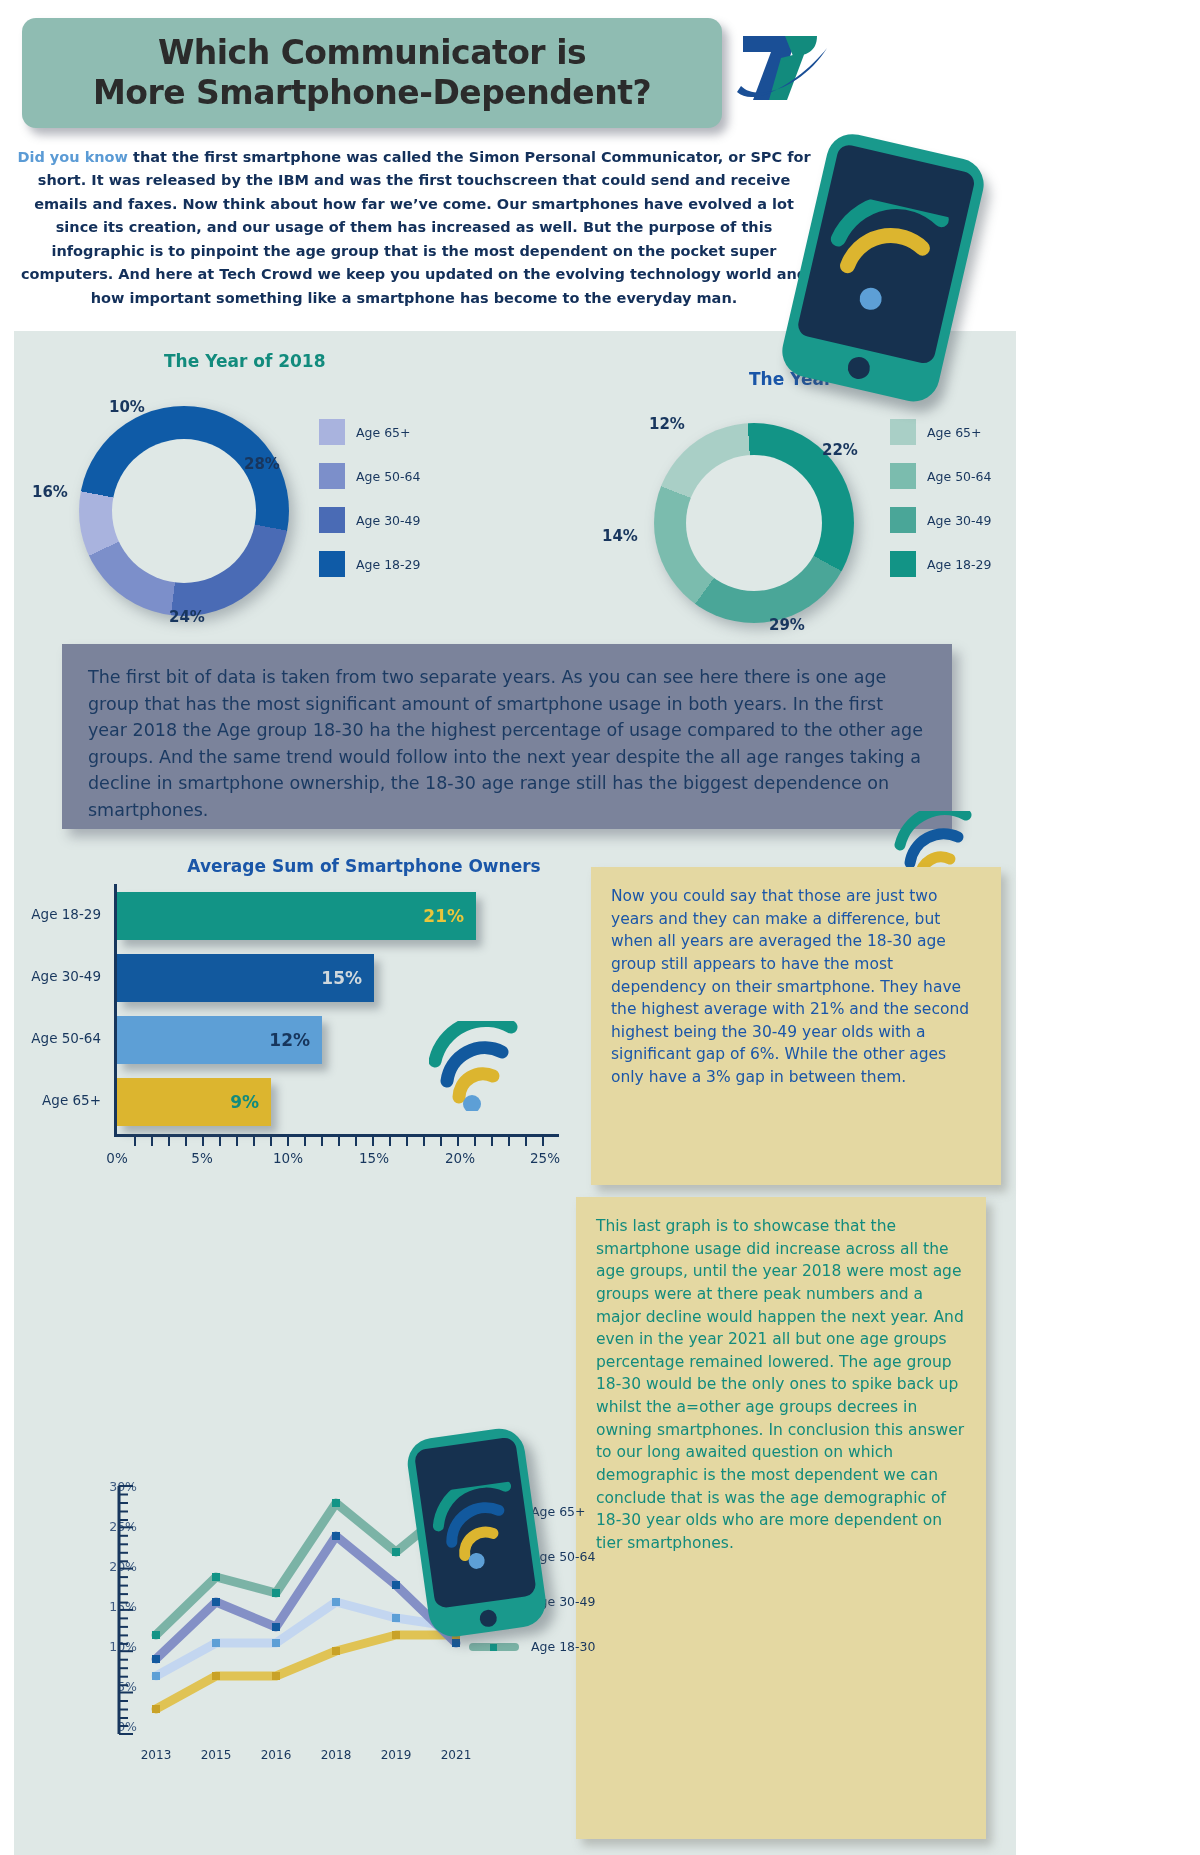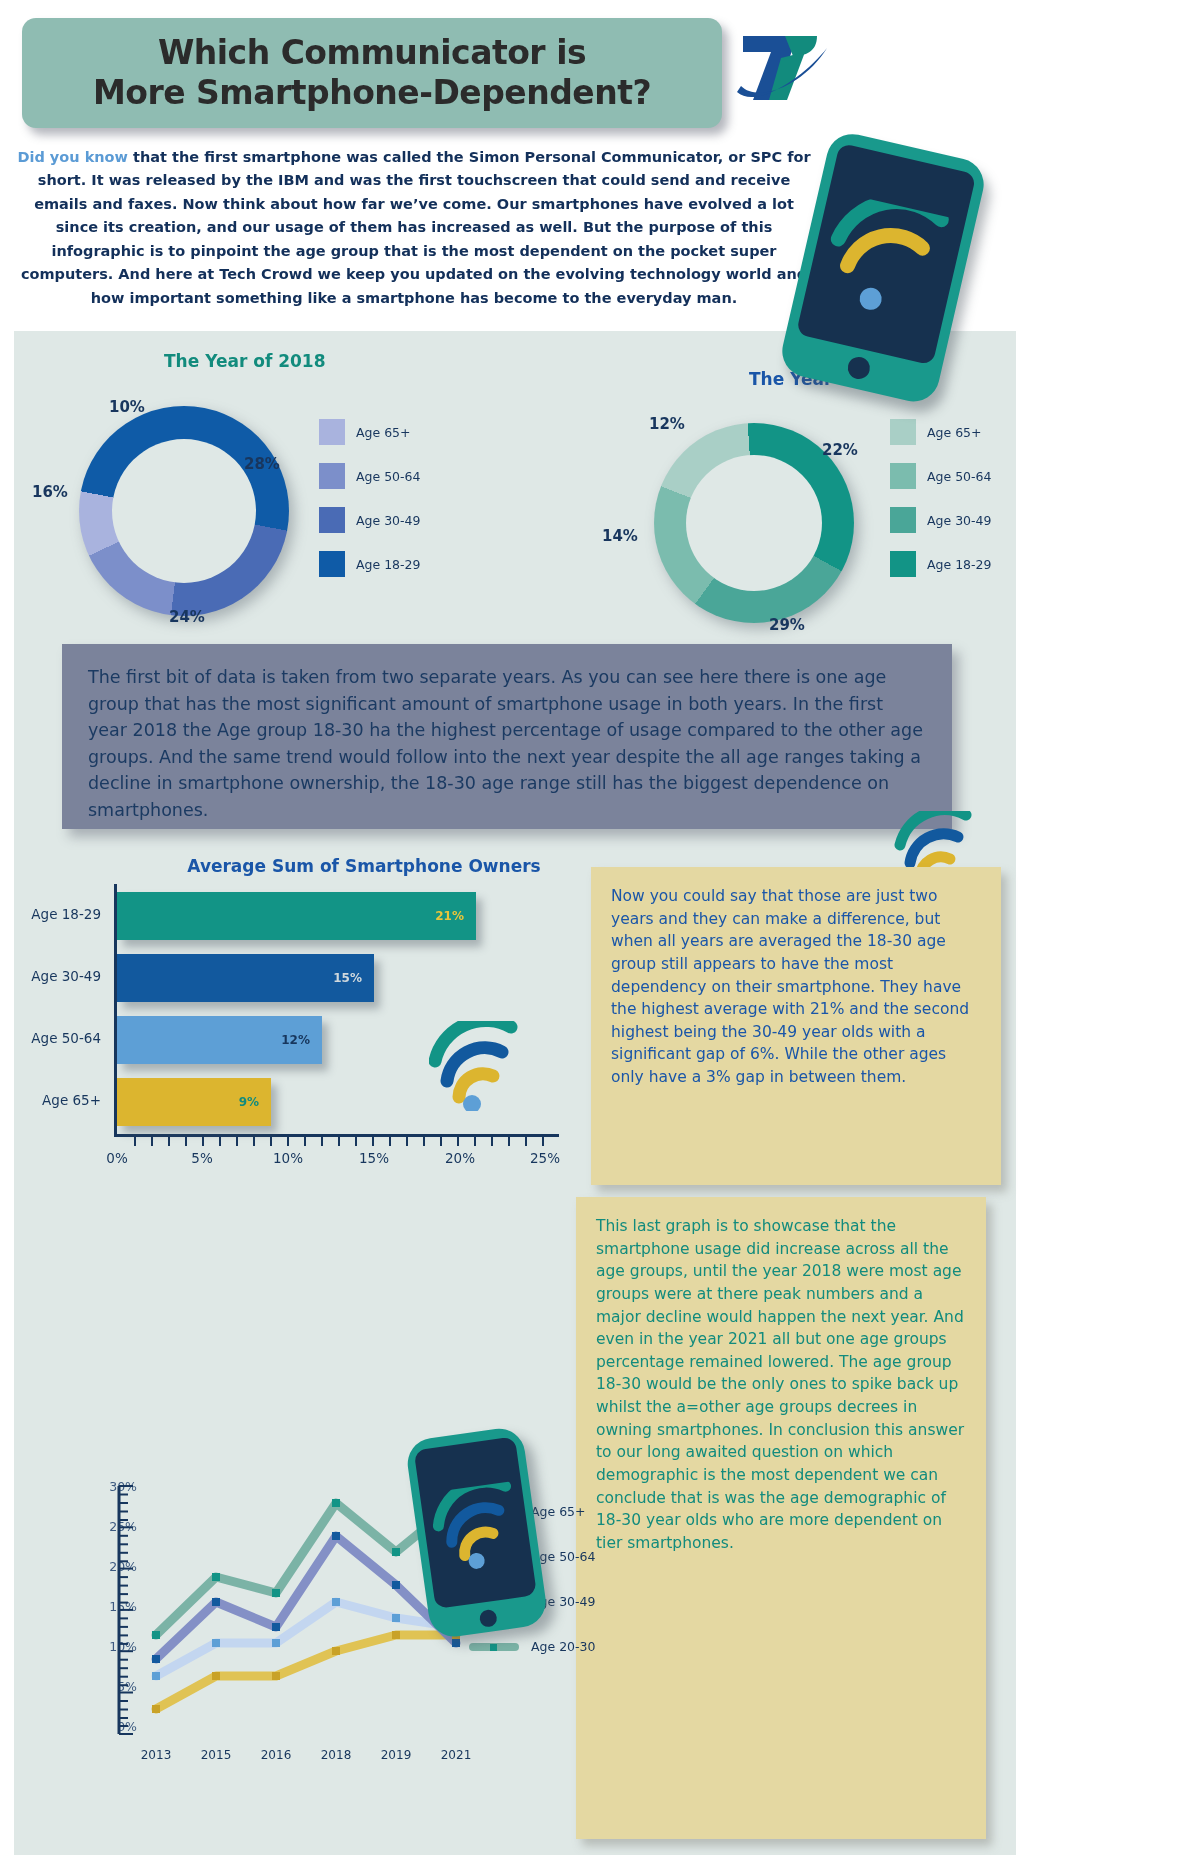--- a/index.html
+++ b/index.html
@@ -66,21 +66,21 @@
 
   
   .bar-title {
     position:absolute; left:140px; top:525px; width:420px; text-align:center;
     font-family:"DejaVu Sans",sans-serif; font-weight:700; font-size:17px; color:#1a56a8;
   }
   .bar-chart { position:absolute; left:100px; top:553px; width:445px; height:250px; }
   .bar-axis { position:absolute; left:0; top:0; width:3px; height:250px; background:#17365d; }
   .bar-axis-x { position:absolute; left:0; top:250px; width:445px; height:3px; background:#17365d; }
   .bar { position:absolute; left:3px; height:48px; box-shadow:6px 7px 8px rgba(80,90,100,0.38); }
-  .bar-val { position:absolute; right:12px; top:50%; transform:translateY(-50%); font-family:"DejaVu Sans",sans-serif; font-weight:700; font-size:12px; }
+  .bar-val { position:absolute; right:12px; top:50%; transform:translateY(-50%); font-family:"DejaVu Sans",sans-serif; font-weight:700; font-size:17px; }
   .bar-cat { position:absolute; right:458px; font-family:"DejaVu Sans",sans-serif; font-size:13.5px; color:#17365d; white-space:nowrap; }
   .tick { position:absolute; top:253px; width:2px; height:9px; background:#17365d; }
   .xlab { position:absolute; top:266px; font-family:"DejaVu Sans",sans-serif; font-size:13.5px; color:#17365d; transform:translateX(-50%); }
 
   
   .sidebox {
     position:absolute; background:#e4d8a2; box-shadow:6px 7px 9px rgba(110,110,100,0.35);
   }
   .sidebox p {
     padding:18px 20px; font-family:"DejaVu Sans",sans-serif; font-size:15.5px;
@@ -387,21 +387,21 @@
       <div class="lc-legend-item" style="left:400px; top:108px;">
         <span class="lc-leg-line" style="background:#8490c6">
             <span class="lc-leg-dot" style="background:#12599e"></span>
           </span>
         <span class="lc-leg-lb">Age 30-49</span>
       </div>
       <div class="lc-legend-item" style="left:400px; top:153px;">
         <span class="lc-leg-line" style="background:#7bb3a6">
             <span class="lc-leg-dot" style="background:#129486"></span>
           </span>
-        <span class="lc-leg-lb">Age 20-30</span>
+        <span class="lc-leg-lb">Age 18-30</span>
       </div>
     </div>
 
     <div class="phone" style="left:405px; top:1100px; width:140px; height:220px; transform:rotate(-8deg);">
       <div class="phone-body" style="left:0;top:0;width:118px;height:200px;"></div>
       <div class="phone-screen" style="left:8px;top:10px;width:102px;height:160px;">
         <svg width="92" height="82" viewBox="0 0 92 82" style="position:absolute;left:8px;top:44px;">
           <path d="M6 34 A48 48 0 0 1 78 4" stroke="#129486" stroke-width="11" fill="none" stroke-linecap="round"></path>
           <path d="M17 52 A34 34 0 0 1 68 27" stroke="#12599e" stroke-width="11" fill="none" stroke-linecap="round"></path>
           <path d="M28 67 A21 21 0 0 1 59 49" stroke="#dcb52f" stroke-width="11" fill="none" stroke-linecap="round"></path>

